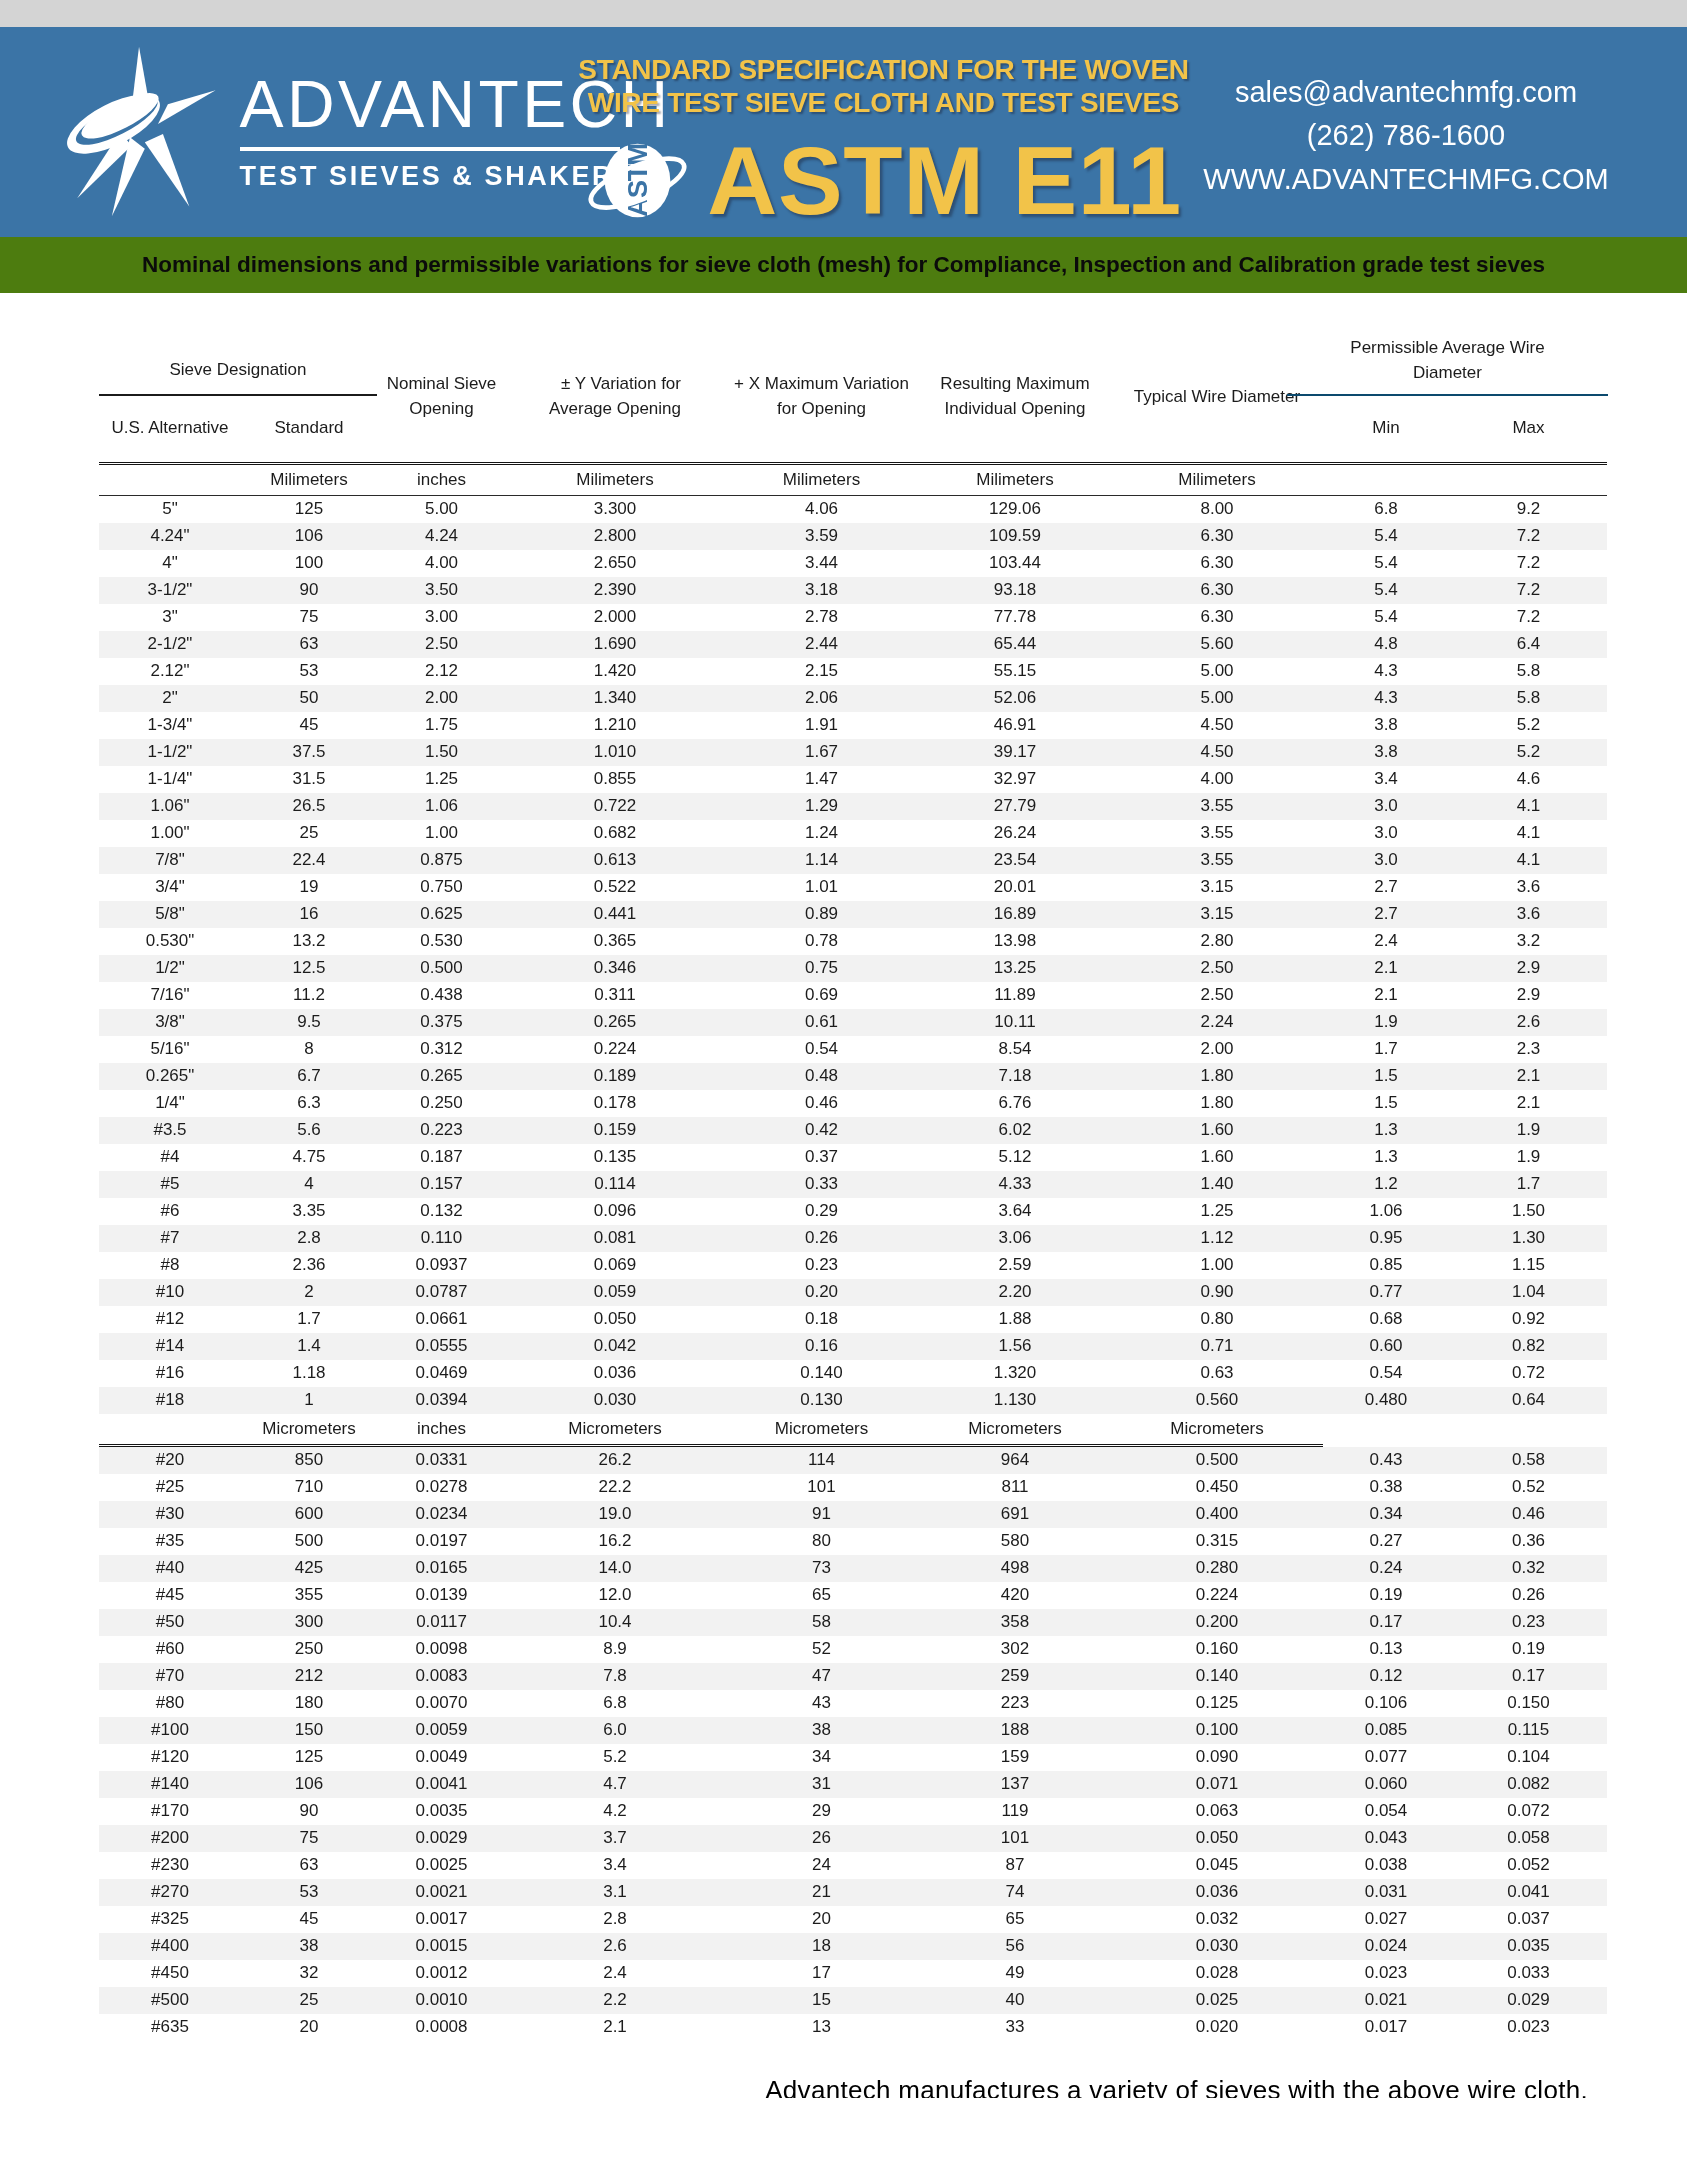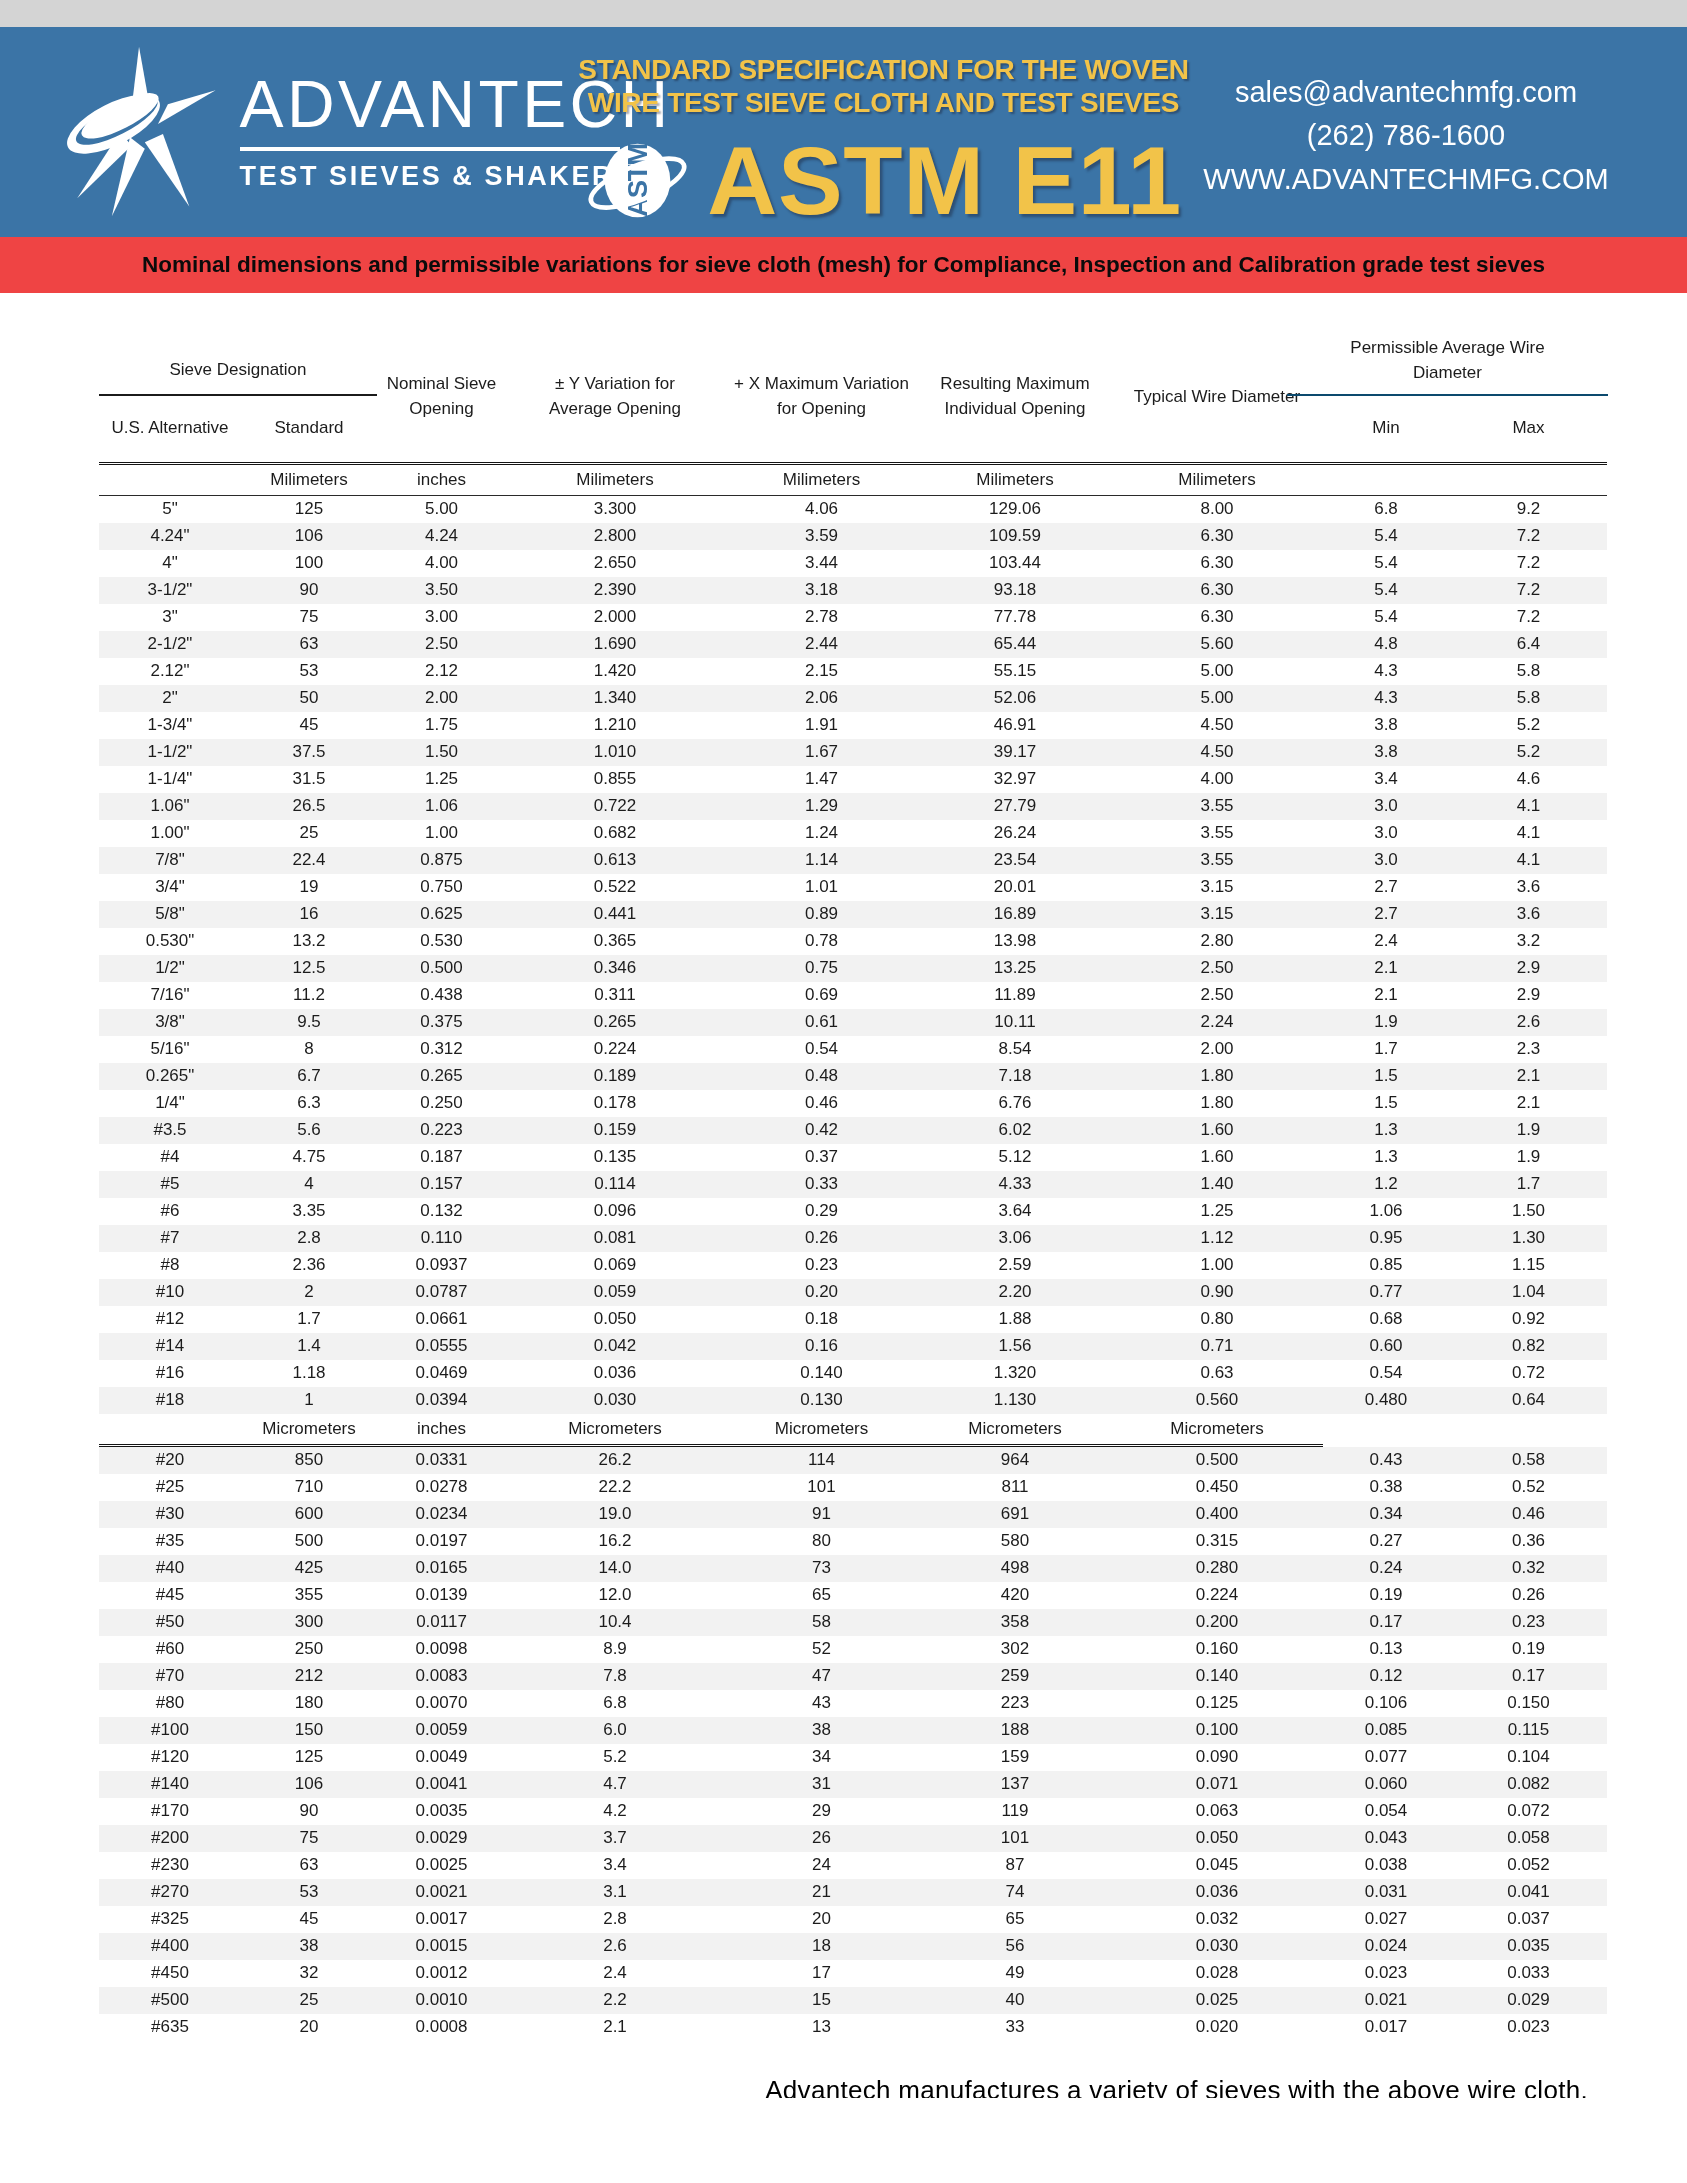--- a/index.html
+++ b/index.html
@@ -23,34 +23,34 @@
               letter-spacing:-0.3px;text-shadow:2px 2px 2px rgba(20,20,40,.38);white-space:pre-line;}
   .astm-row{display:flex;align-items:center;justify-content:center;gap:17px;margin-top:9.3px;}
   .astm-globe{width:105px;height:105px;flex:none;}
   .e11{color:#f2c349;font-size:97px;font-weight:700;line-height:1;
        text-shadow:2.6px 2.6px 2.6px rgba(20,20,40,.38);letter-spacing:0.7px;}
 
   .contact{position:absolute;right:66px;top:44px;width:430px;text-align:center;
            color:#fff;font-size:29px;line-height:1.5;font-weight:400;}
 
   
-  .subbar{height:56px;background:#ef4444;display:flex;align-items:center;justify-content:center;}
+  .subbar{height:56px;background:#4d7c0f;display:flex;align-items:center;justify-content:center;}
   .subbar-text{font-weight:700;font-size:22.5px;color:#0b0b0b;letter-spacing:0px;}
 
   
   .tableWrap{margin:40px 0 0 99px;width:1508px;color:#1c1c1c;}
   .grid{display:grid;grid-template-columns:142px 136px 129px 218px 195px 192px 212px 126px 159px;}
   .thead{display:grid;grid-template-columns:142px 136px 129px 218px 195px 192px 212px 126px 159px;
          grid-template-rows:63px 66px;font-size:17px;}
   .hcell{display:flex;align-items:center;justify-content:center;text-align:center;
          white-space:pre-line;line-height:1.45;}
   .h-sieve{grid-column:1/3;grid-row:1;align-items:flex-end;padding-bottom:10.6px;
            border-bottom:2px solid #1b1b1b;}
   .h-nominal{grid-column:3;grid-row:1/3;}
-  .h-yvar{grid-column:4;grid-row:1/3;}
+  .h-yvar{grid-column:4;grid-row:1/3;text-align:right;}
   .h-xvar{grid-column:5;grid-row:1/3;}
   .h-res{grid-column:6;grid-row:1/3;}
   .h-typ{grid-column:7;grid-row:1/3;}
   .h-perm{grid-column:8/10;grid-row:1;align-items:flex-end;padding-bottom:8px;
           border-bottom:2px solid #0c4a6e;margin-left:-36px;}
   .h-usalt{grid-column:1;grid-row:2;}
   .h-std{grid-column:2;grid-row:2;}
   .h-min{grid-column:8;grid-row:2;}
   .h-max{grid-column:9;grid-row:2;}
 

